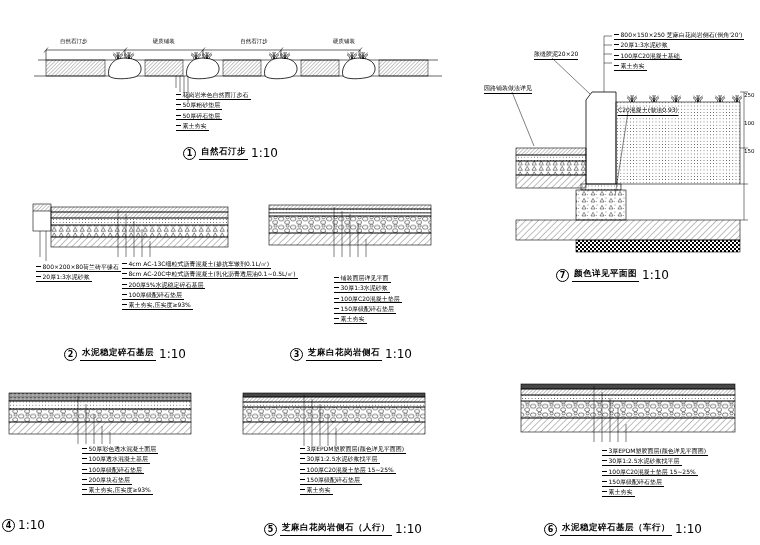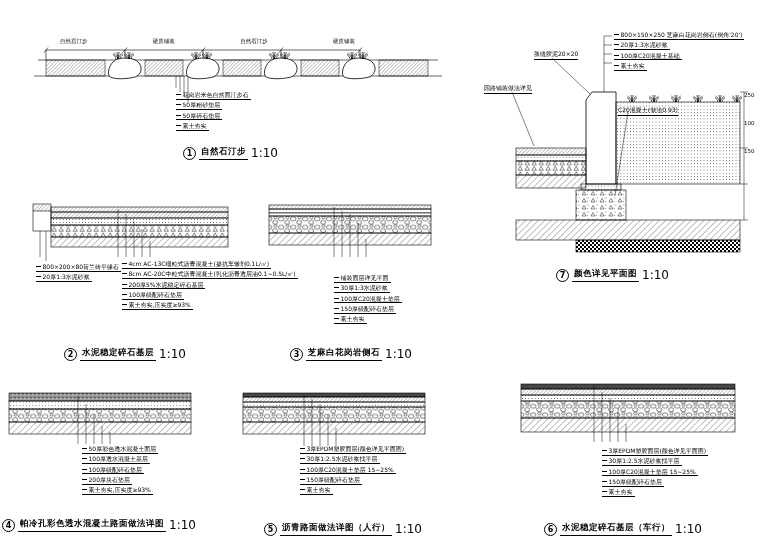--- a/index.html
+++ b/index.html
@@ -279,21 +279,20 @@
   </svg>
   <div class="anno" style="left:82px;top:446px">
       <div class="anno-item">50厚彩色透水混凝土面层</div>
       <div class="anno-item">100厚透水混凝土基层</div>
       <div class="anno-item">100厚级配碎石垫层</div>
       <div class="anno-item">200厚块石垫层</div>
       <div class="anno-item">素土夯实,压实度≥93%</div>
     </div>
   <div class="title" style="left:2px;top:518px">
     <span class="circ">4</span>
-    <span class="t">帕冷孔彩色透水混凝土路面做法详图</span>
     <span class="s">1:10</span>
   </div>
 
   <svg class="abs" style="left:240px;top:388px" width="190" height="62" viewBox="0 0 190 62">
     <g stroke="#000" stroke-width="0.6">
       <rect x="3" y="5" width="182" height="4" fill="#474747"></rect>
       <rect x="3" y="9" width="182" height="5" fill="url(#hA)"></rect>
       <rect x="3" y="14" width="182" height="5" fill="url(#dots)"></rect>
       <rect x="3" y="19" width="182" height="15" fill="url(#cob)"></rect>
       <rect x="3" y="34" width="182" height="12" fill="url(#hB)"></rect>
@@ -308,21 +307,21 @@
   </svg>
   <div class="anno" style="left:300px;top:446px">
       <div class="anno-item">3厚EPDM塑胶面层(颜色详见平面图)</div>
       <div class="anno-item">30厚1:2.5水泥砂浆找平层</div>
       <div class="anno-item">100厚C20混凝土垫层 15~25%</div>
       <div class="anno-item">150厚级配碎石垫层</div>
       <div class="anno-item">素土夯实</div>
     </div>
   <div class="title" style="left:264px;top:522px">
     <span class="circ">5</span>
-    <span class="t">沥青路面做法详图（人行）</span>
+    <span class="t">芝麻白花岗岩侧石（人行）</span>
     <span class="s">1:10</span>
   </div>
 
   <svg class="abs" style="left:518px;top:378px" width="222" height="66" viewBox="0 0 222 66">
     <g stroke="#000" stroke-width="0.6">
       <rect x="3" y="6" width="214" height="5" fill="#474747"></rect>
       <rect x="3" y="11" width="214" height="6" fill="url(#hA)"></rect>
       <rect x="3" y="17" width="214" height="6" fill="url(#dots)"></rect>
       <rect x="3" y="23" width="214" height="17" fill="url(#cob)"></rect>
       <rect x="3" y="40" width="214" height="14" fill="url(#hB)"></rect>

